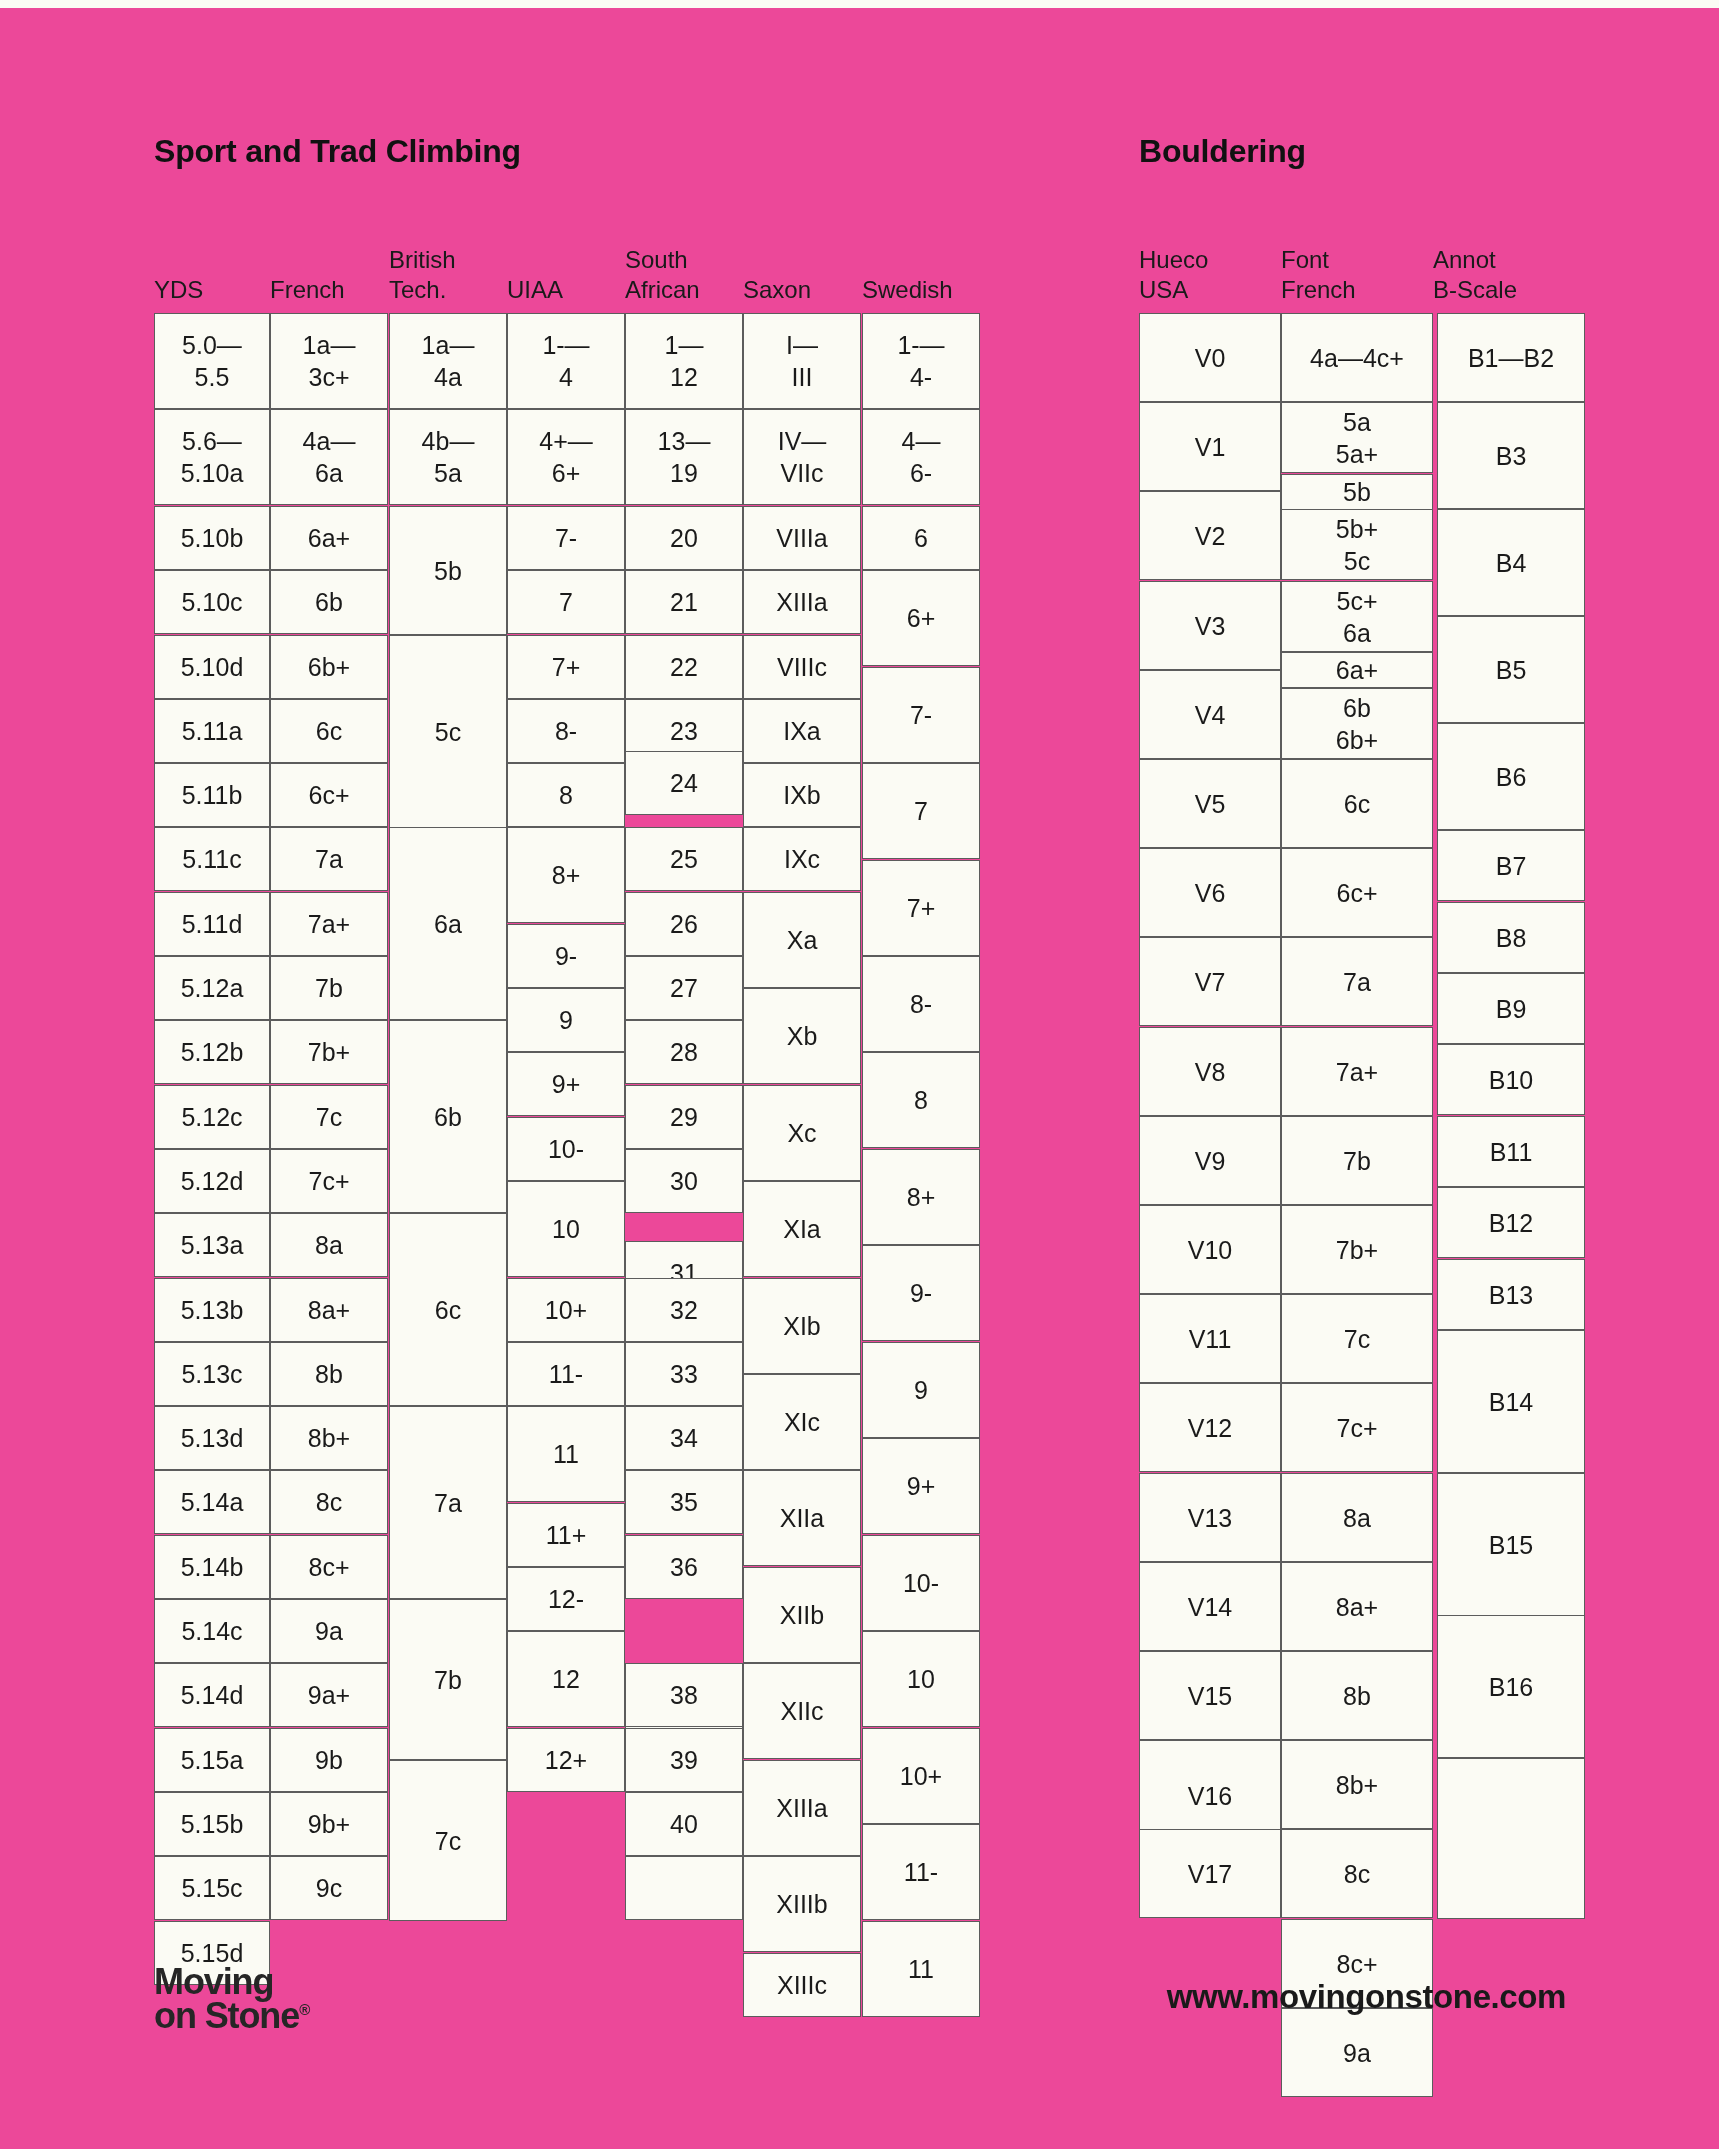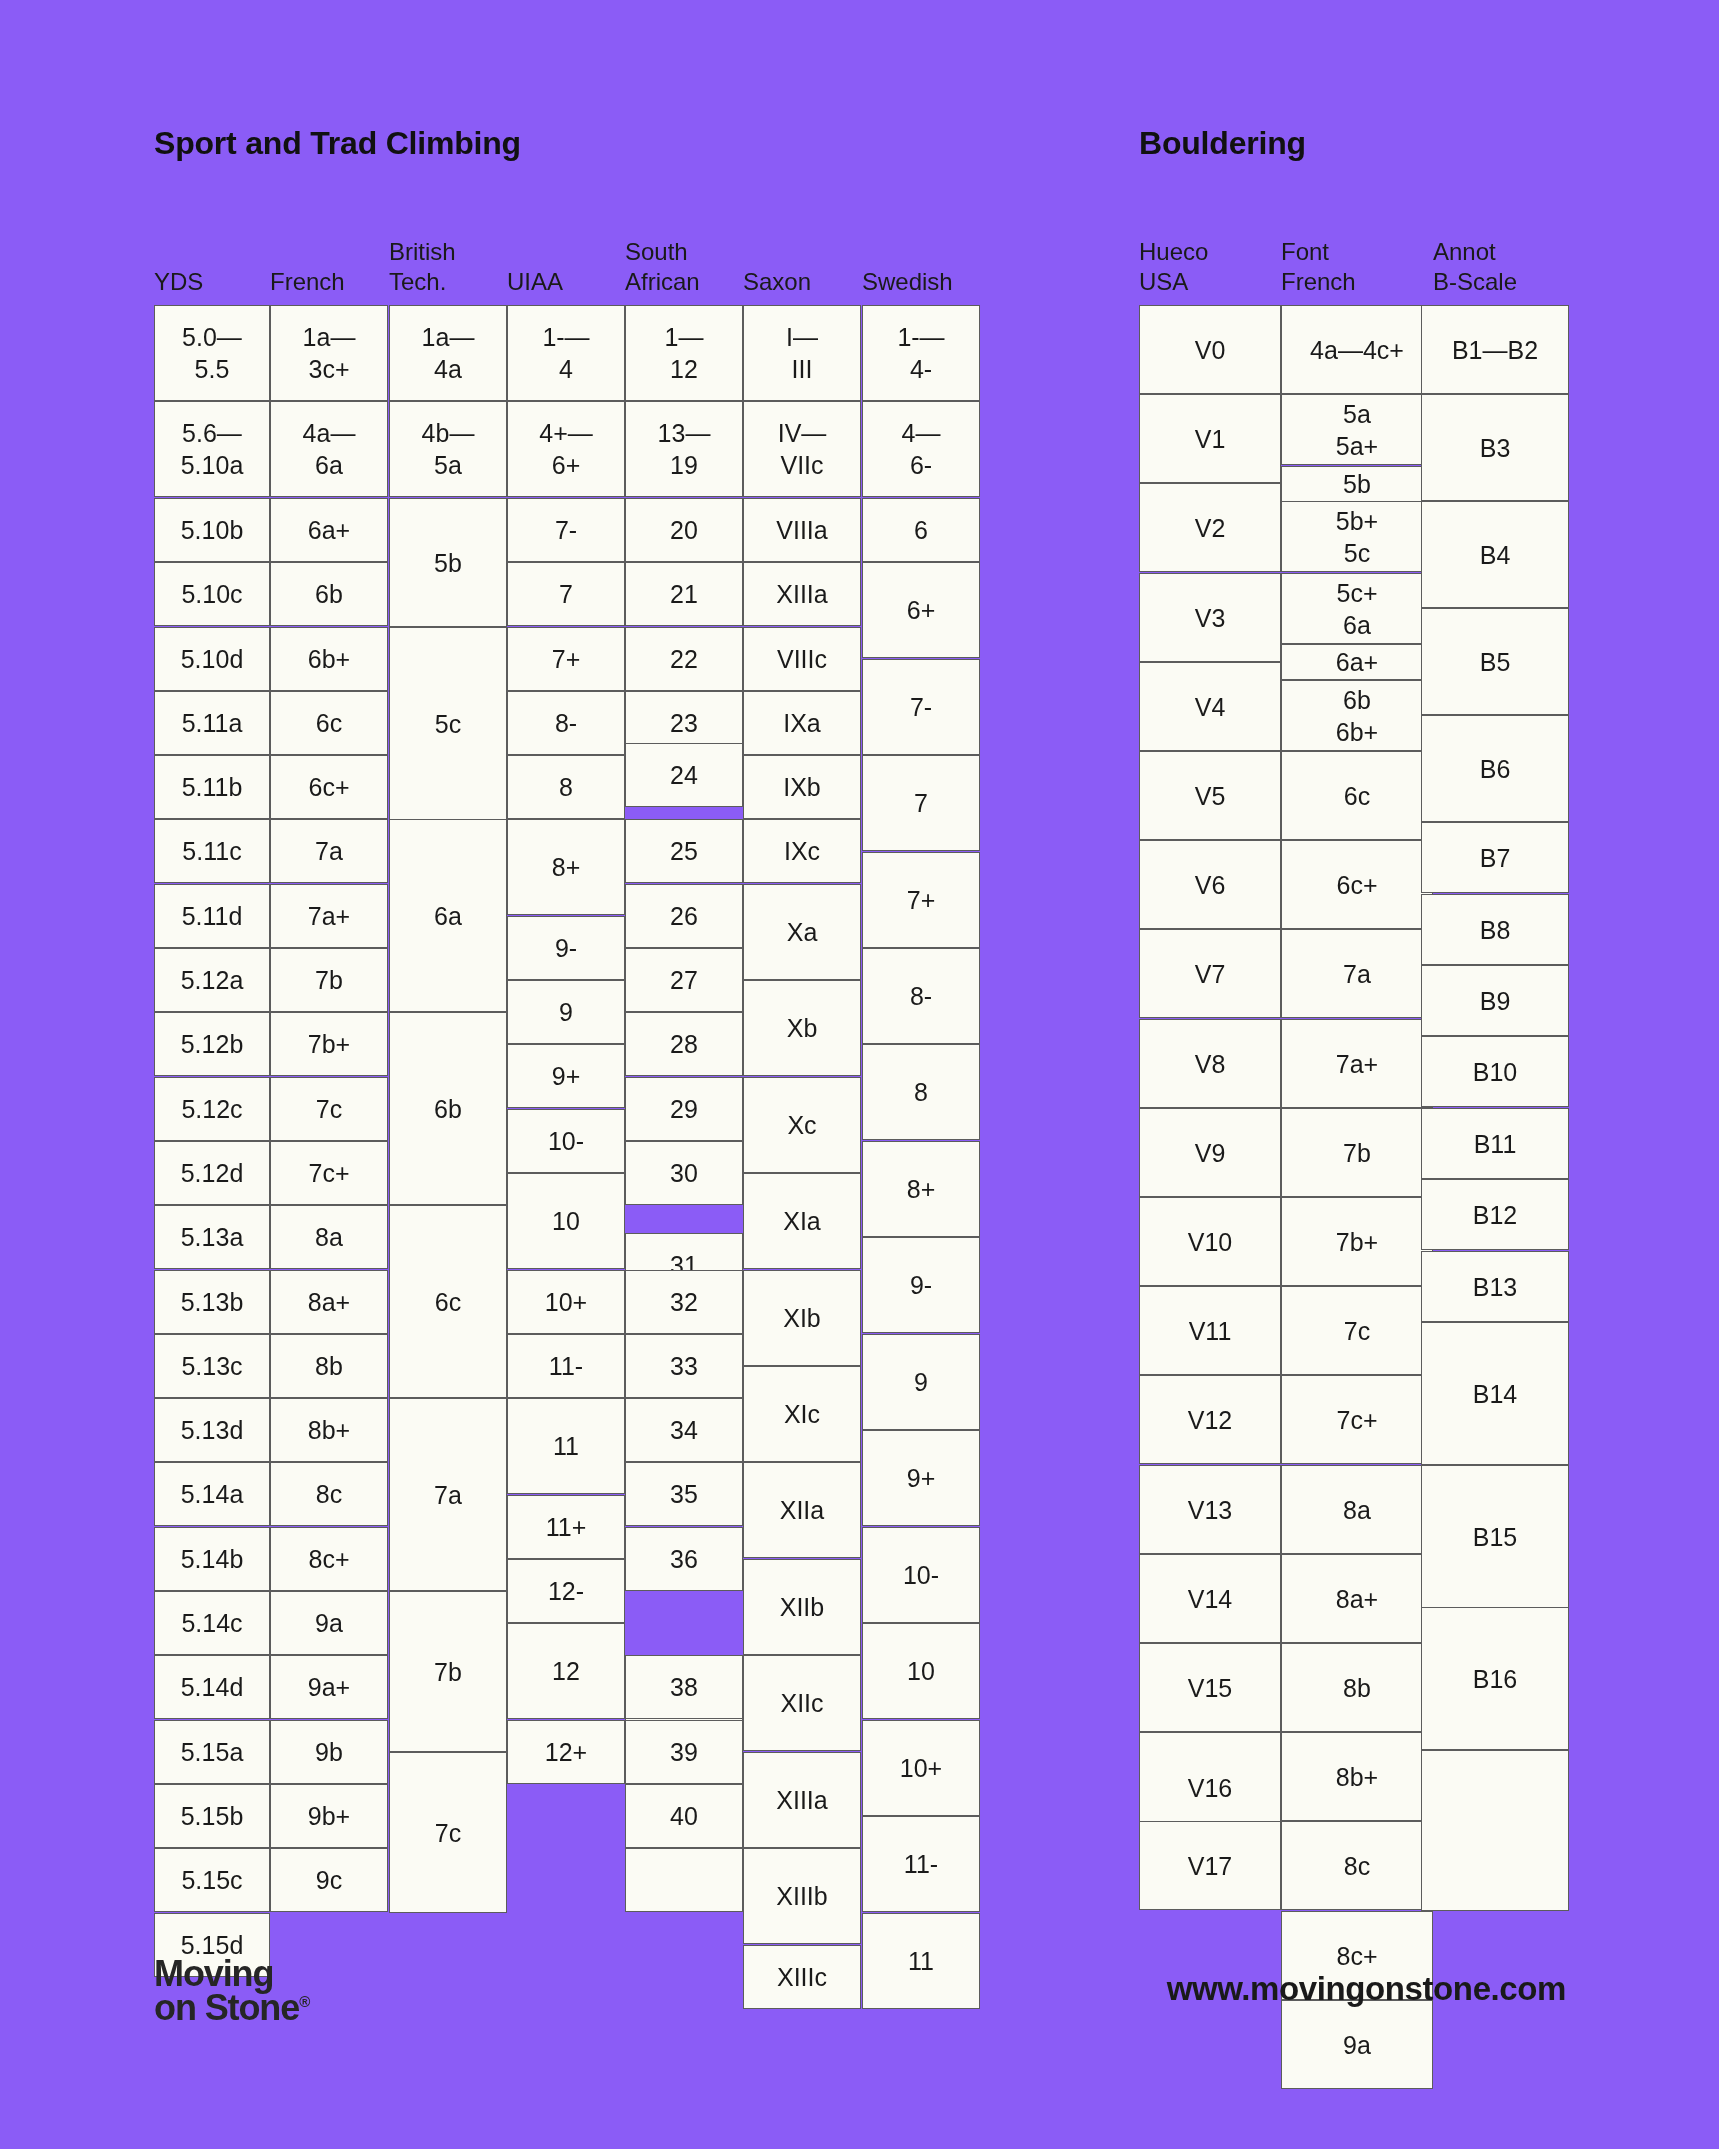--- a/index.html
+++ b/index.html
@@ -13,21 +13,22 @@
     height: 2149px;
     font-family: "Liberation Sans", sans-serif;
     color: #1a1a1a;
     position: relative;
     overflow: hidden;
   }
 
   .page {
     position: absolute;
     inset: 0;
-    background: #8b5cf6;
+    background: #ec4899;
+    margin-top: 8px;
   }
 
   
   .section-title {
     position: absolute;
     font-size: 32px;
     font-weight: bold;
     letter-spacing: -0.2px;
     color: #111111;
   }
@@ -354,21 +355,21 @@
           <div class="cell" style="top: 981px; height: 89px;">7c</div>
           <div class="cell" style="top: 1070px; height: 89px;">7c+</div>
           <div class="cell" style="top: 1160px; height: 89px;">8a</div>
           <div class="cell" style="top: 1249px; height: 89px;">8a+</div>
           <div class="cell" style="top: 1338px; height: 89px;">8b</div>
           <div class="cell" style="top: 1427px; height: 89px;">8b+</div>
           <div class="cell" style="top: 1516px; height: 89px;">8c</div>
           <div class="cell" style="top: 1606px; height: 89px;">8c+</div>
           <div class="cell" style="top: 1695px; height: 89px;">9a</div>
         </div>
-        <div class="grid-col" style="left: 282px; width: 148px; height: 1776px;">
+        <div class="grid-col" style="left: 298px; width: 148px; height: 1776px;">
           <div class="cell" style="top: 0px; height: 89px;">B1—B2</div>
           <div class="cell" style="top: 89px; height: 107px;">B3</div>
           <div class="cell" style="top: 196px; height: 107px;">B4</div>
           <div class="cell" style="top: 303px; height: 107px;">B5</div>
           <div class="cell" style="top: 410px; height: 107px;">B6</div>
           <div class="cell" style="top: 517px; height: 71px;">B7</div>
           <div class="cell" style="top: 589px; height: 71px;">B8</div>
           <div class="cell" style="top: 660px; height: 71px;">B9</div>
           <div class="cell" style="top: 731px; height: 71px;">B10</div>
           <div class="cell" style="top: 803px; height: 71px;">B11</div>

